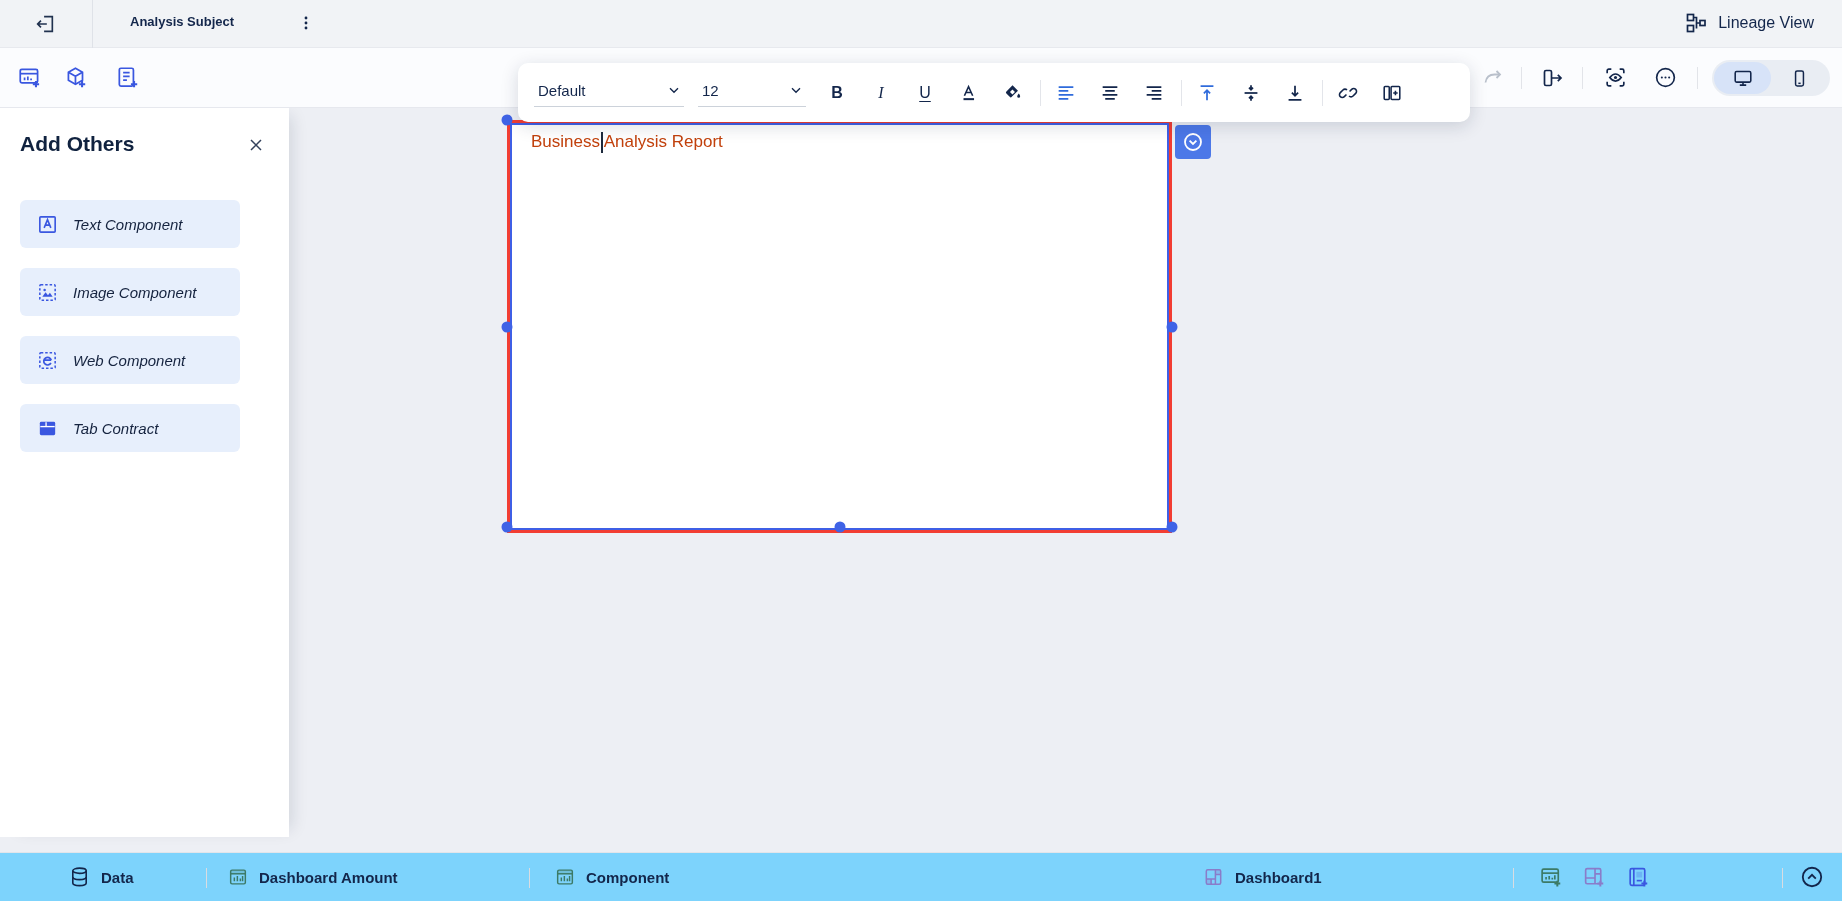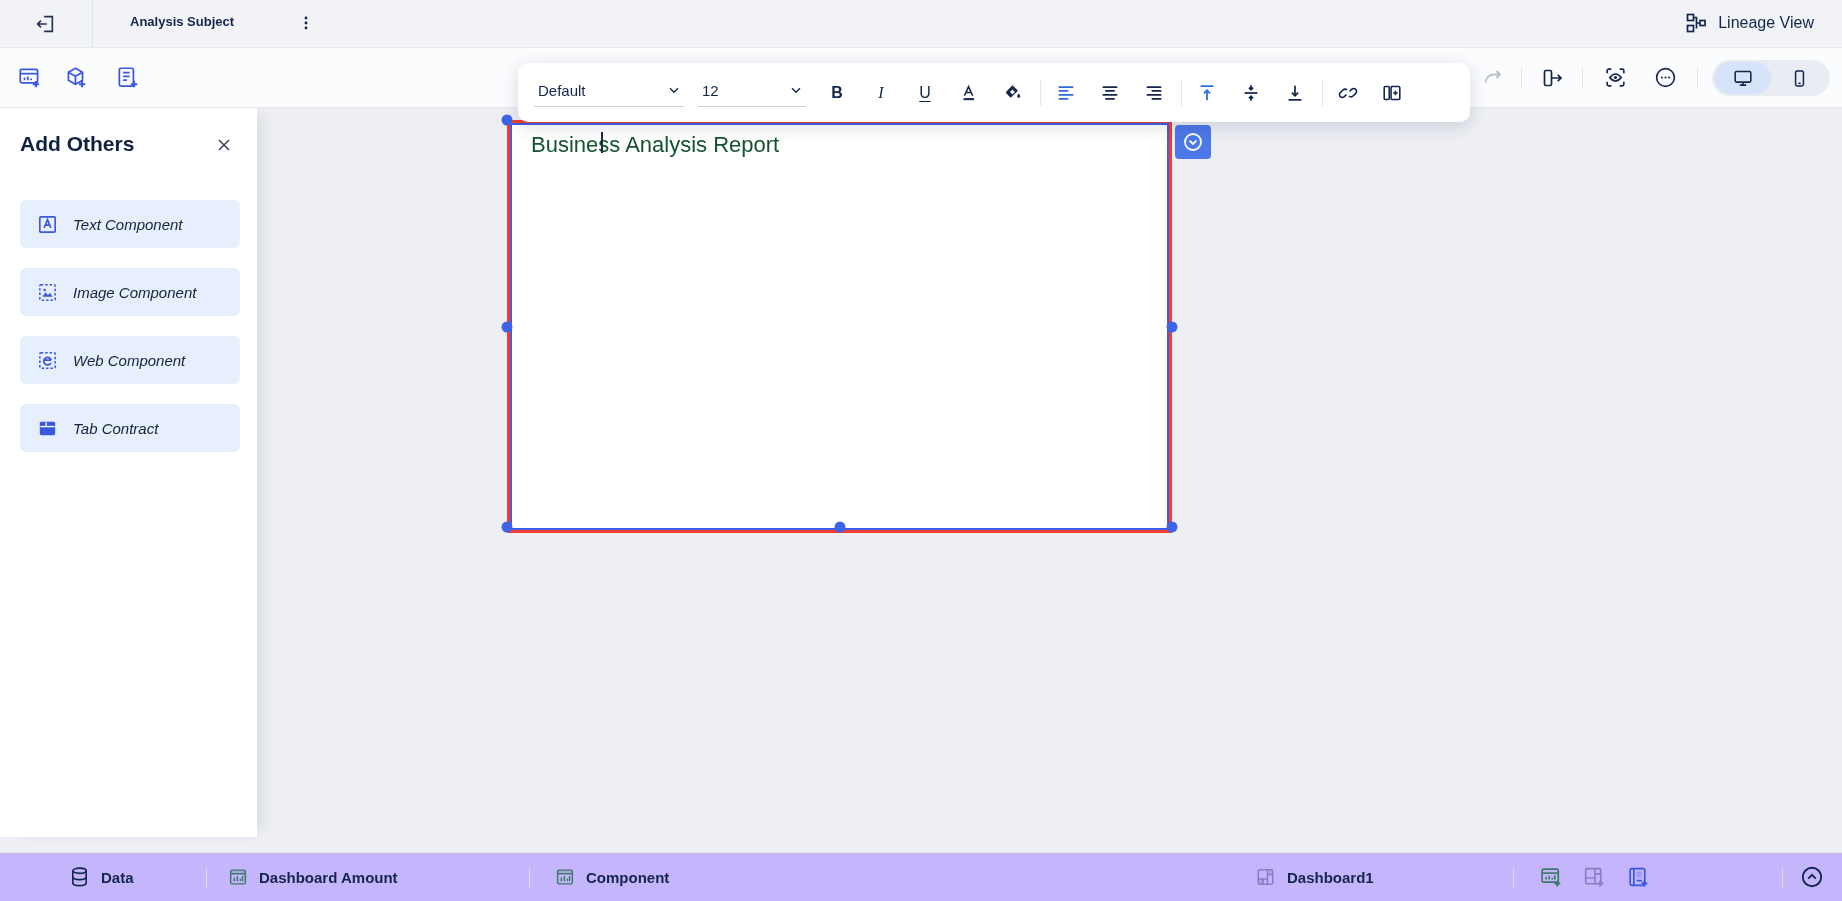--- a/index.html
+++ b/index.html
@@ -42,46 +42,46 @@
   .fmt-btn{width:34px;height:34px;margin-right:10px;border:none;background:none;border-radius:6px;display:flex;align-items:center;justify-content:center;cursor:pointer;color:#13264b;font-size:16px;}
   .fmt-btn.b{font-weight:bold;}
   .fmt-btn.i{font-style:italic;font-family:"Liberation Serif",serif;}
   .fmt-btn.u{text-decoration:underline;text-underline-offset:3px;}
   .fmt-btn.on{color:var(--active-blue);}
   .fmt-sep{width:1px;height:26px;background:#e3e5ea;margin:0 8px 0 0;}
 
   
   .main{position:absolute;top:108px;left:0;right:0;bottom:49px;background:#edeff4;}
 
-  .side-panel{position:absolute;top:0;left:0;width:257px;height:729px;background:#fff;
+  .side-panel{position:absolute;top:0;left:0;width:289px;height:729px;background:#fff;
     box-shadow:10px 0 16px -8px rgba(15,30,60,.14);z-index:6;}
   .panel-title{position:absolute;left:20px;top:24px;font-size:21px;font-weight:bold;color:#10223f;}
   .panel-close{position:absolute;right:22px;top:26px;width:22px;height:22px;color:#33415c;}
   .comp-btn{position:absolute;left:20px;width:220px;height:48px;border:none;border-radius:6px;background:#e7effc;
     display:flex;align-items:center;gap:14px;padding:0 0 0 16px;cursor:pointer;}
   .comp-btn span{font-size:15px;color:#15233f;font-style:italic;}
   .comp-btn .cic{color:var(--accent-blue);}
 
   
   .text-box{position:absolute;left:507px;top:12px;width:665px;height:413px;background:#fff;
     border:3px solid var(--selection-red);box-shadow:inset 0 0 0 2px #3f5fe6;z-index:5;}
-  .text-box .content{position:absolute;left:21px;top:9px;font-size:22px;color:#14532d;}
+  .text-box .content{position:absolute;left:21px;top:9px;font-size:17px;color:#c2410c;}
   .caret{position:absolute;left:91px;top:9px;width:1.5px;height:21px;background:#1d2a3d;}
   .handle{position:absolute;width:11px;height:11px;border-radius:50%;background:var(--handle-blue);}
   .h-tl{left:-3px;top:-3px;transform:translate(-50%,-50%);}
   .h-ml{left:-3px;top:50%;transform:translate(-50%,-50%);}
   .h-bl{left:-3px;top:calc(100% - 3px);transform:translate(-50%,-50%);}
   .h-bc{left:50%;top:calc(100% - 3px);transform:translate(-50%,-50%);}
   .h-br{left:calc(100% + 3px);top:calc(100% - 3px);transform:translate(-50%,-50%);}
   .h-mr{left:calc(100% + 3px);top:50%;transform:translate(-50%,-50%);}
   .box-badge{position:absolute;left:calc(100% + 6px);top:2px;width:36px;height:34px;background:var(--badge-blue);
     border:none;border-radius:4px;display:flex;align-items:center;justify-content:center;cursor:pointer;color:#fff;}
 
   
-  .bottombar{position:absolute;left:0;right:0;bottom:0;height:49px;background:#c4b5fd;border-top:1px solid #e2e5ea;z-index:8;margin-top:36px;}
+  .bottombar{position:absolute;left:0;right:0;bottom:0;height:49px;background:#7dd3fc;border-top:1px solid #e2e5ea;z-index:8;margin-top:36px;}
   .bt-item{position:absolute;top:50%;transform:translateY(-50%);display:flex;align-items:center;gap:10px;cursor:pointer;background:none;border:none;}
   .bt-item span{font-size:15px;font-weight:bold;color:#13264b;white-space:nowrap;}
   .bb-sep{position:absolute;top:15px;width:1px;height:20px;background:#d9dce1;}
   .active-tab{position:absolute;left:862px;top:-9px;width:328px;height:47px;background:#fff;border-radius:9px;
     box-shadow:0 3px 10px rgba(20,30,60,.10);display:flex;align-items:center;gap:10px;padding-left:18px;cursor:pointer;border:none;}
   .active-tab span{font-size:15px;font-weight:bold;color:#13264b;}
   .bb-icon{position:absolute;top:50%;transform:translateY(-50%);width:32px;height:32px;}
 </style>
 </head>
 <body>
@@ -430,21 +430,21 @@
           <rect x="4" y="4.5" width="16" height="15" rx="1.5"></rect>
             <path d="M4 8.5h16"></path>
           <path d="M4.5 5h15v3.2h-15z" fill="currentColor" opacity=".22" stroke="none"></path>
           <path d="M8 16.5v-4M11.3 16.5V11M14.6 16.5v-2.8M17 16.5v-5.5"></path>
         </svg>
       </span>
       <span>Component</span>
     </button>
 
 
-    <button class="bt-item" style="left:1254px">
+    <button class="bt-item" style="left:1202px">
       <span style="color:var(--purple-icon)">
         <svg width="23" height="23" viewBox="0 0 24 24" fill="none" stroke="currentColor" stroke-width="1.6">
           <rect x="4.5" y="4.5" width="15" height="15" rx="1.5"></rect>
           <path d="M14 4.5v15M4.5 14H14M14 9.5h5.5M9.5 14v5.5"></path>
           <rect x="14" y="4.5" width="5.5" height="5" fill="currentColor" opacity=".3" stroke="none"></rect>
           <rect x="4.5" y="14" width="5" height="5.5" fill="currentColor" opacity=".3" stroke="none"></rect>
         </svg>
       </span>
       <span>Dashboard1</span>
     </button>

